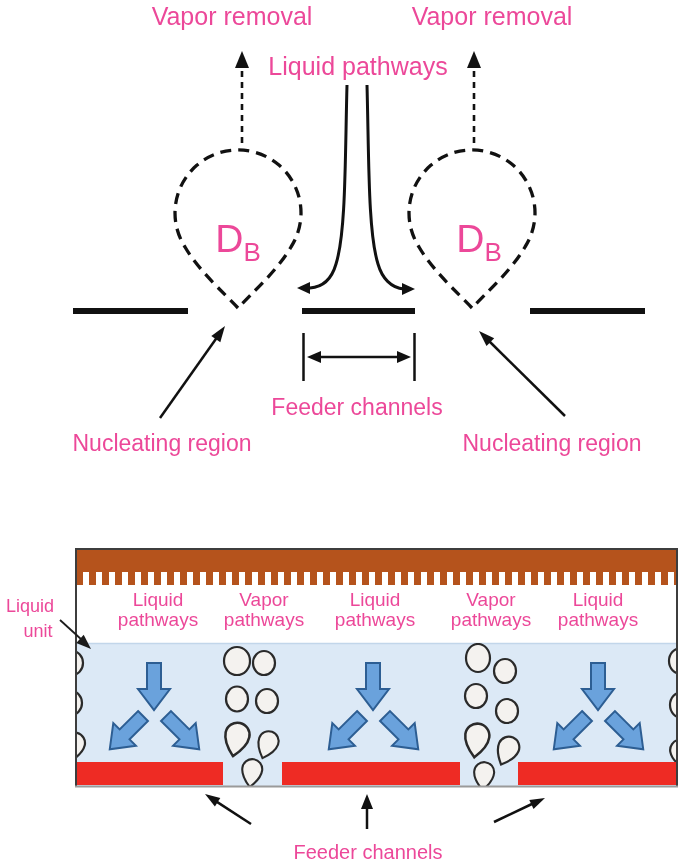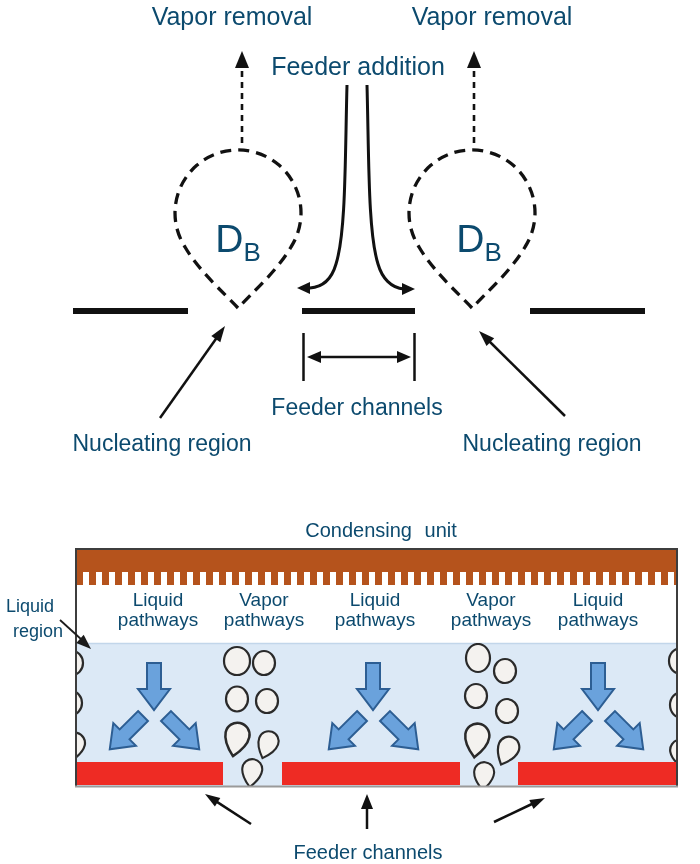--- a/index.html
+++ b/index.html
@@ -1,20 +1,20 @@
 <!DOCTYPE html>
 <html><head>
 <meta charset="utf-8">
 <style>
   html,body{margin:0;padding:0;background:#ffffff;}
   .stage{position:relative;width:700px;height:864px;background:#ffffff;overflow:hidden;
          font-family:"Liberation Sans",sans-serif;color:#1b1b1b;}
   .stage svg{position:absolute;left:0;top:0;}
   .lbl{position:absolute;white-space:nowrap;transform:translateX(-50%);
-       font-family:"Liberation Sans",sans-serif;color:#0c4a6e;line-height:1.05;}
+       font-family:"Liberation Sans",sans-serif;color:#ec4899;line-height:1.05;}
   .lbl-big{font-size:25px;}
   .lbl-mid{font-size:23px;}
   .lbl-small{font-size:19px;text-align:center;}
   .lbl-cond{font-size:20px;word-spacing:7px;}
   .lbl-feedb{font-size:20px;}
   .lbl-level{font-size:18px;}
   .db{font-size:39px;margin-top:19px;}
   .db sub{font-size:26px;}
 </style>
 </head>
@@ -153,33 +153,32 @@
       <polygon points="367,794 361,809 373,809" fill="#111"></polygon>
     </g>
     <g>
       <line x1="494" y1="822" x2="534" y2="803" stroke="#111" stroke-width="2.5"></line>
       <polygon points="545,798 533.5,808.9 529.3,799.9" fill="#111"></polygon>
     </g>
   </svg>
 
   <div class="lbl lbl-big" style="left:232px;top:3px;">Vapor removal</div>
   <div class="lbl lbl-big" style="left:492px;top:3px;">Vapor removal</div>
-  <div class="lbl lbl-big" style="left:358px;top:53px;">Feeder addition</div>
+  <div class="lbl lbl-big" style="left:358px;top:53px;">Liquid pathways</div>
 
   <div class="lbl db" style="left:238px;top:200px;"><span>D</span><sub>B</sub></div>
   <div class="lbl db" style="left:479px;top:200px;"><span>D</span><sub>B</sub></div>
 
   <div class="lbl lbl-mid" style="left:357px;top:395px;">Feeder channels</div>
   <div class="lbl lbl-mid" style="left:162px;top:431px;">Nucleating region</div>
   <div class="lbl lbl-mid" style="left:552px;top:431px;">Nucleating region</div>
 
-  <div class="lbl lbl-cond" style="left:381px;top:520px;">Condensing unit</div>
 
   <div class="lbl lbl-level" style="left:30px;top:597px;">Liquid</div>
-  <div class="lbl lbl-level" style="left:38px;top:622px;">region</div>
+  <div class="lbl lbl-level" style="left:38px;top:622px;">unit</div>
 
   <div class="lbl lbl-small" style="left:158px;top:590px;">
       <div>Liquid</div>
       <div>pathways</div>
     </div>
   <div class="lbl lbl-small" style="left:264px;top:590px;">
       <div>Vapor</div>
       <div>pathways</div>
     </div>
   <div class="lbl lbl-small" style="left:375px;top:590px;">

